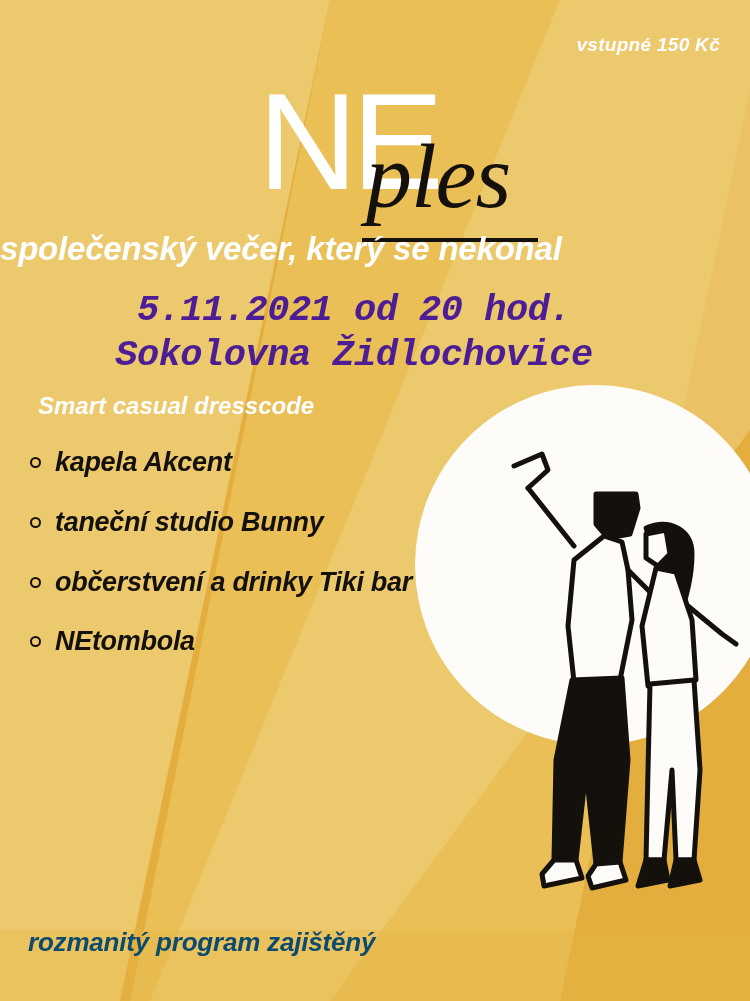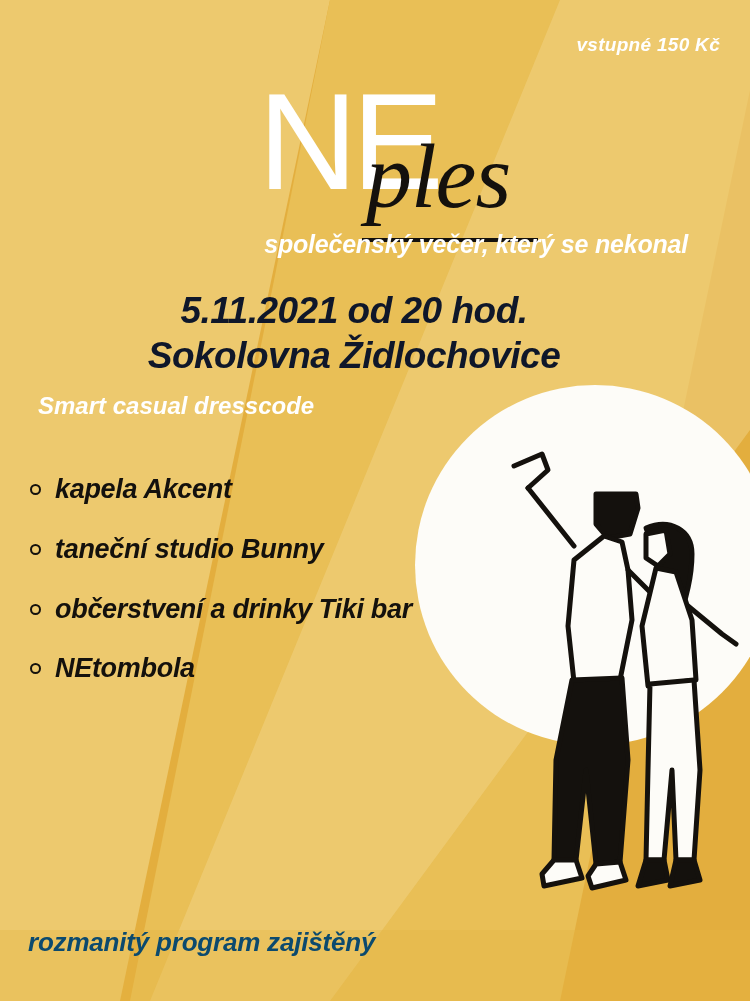--- a/index.html
+++ b/index.html
@@ -96,36 +96,37 @@
     height: 4px;
     background: #14110d;
   }
 
   
   .tagline {
     position: absolute;
     top: 230px;
     left: 0;
     width: 688px;
-    text-align: right;
-    font-style: italic;
-    font-weight: bold;
-    font-size: 25px;
+    text-align: left;
+    font-style: italic;
+    font-weight: bold;
+    font-size: 33px;
     color: #ffffff;
     letter-spacing: -0.2px;
   }
 
   
   .when-where {
     position: absolute;
     top: 288px;
     left: 0;
     width: 708px;
     text-align: center;
-    color: #0f172a;
+    color: #4c1d95;
+    font-family: Liberation Mono, monospace;
   }
   .when {
     font-style: italic;
     font-weight: bold;
     font-size: 37px;
     line-height: 1.22;
     letter-spacing: -0.5px;
   }
   .where {
     font-style: italic;
@@ -145,21 +146,20 @@
     font-size: 24px;
     color: #ffffff;
   }
 
   
   .program {
     position: absolute;
     top: 446px;
     left: 30px;
     width: 400px;
-    margin-top: 27px;
   }
   .program-item {
     display: flex;
     align-items: flex-start;
     margin-bottom: 26px;
     color: #14110d;
   }
   .bullet {
     width: 11px;
     height: 11px;

